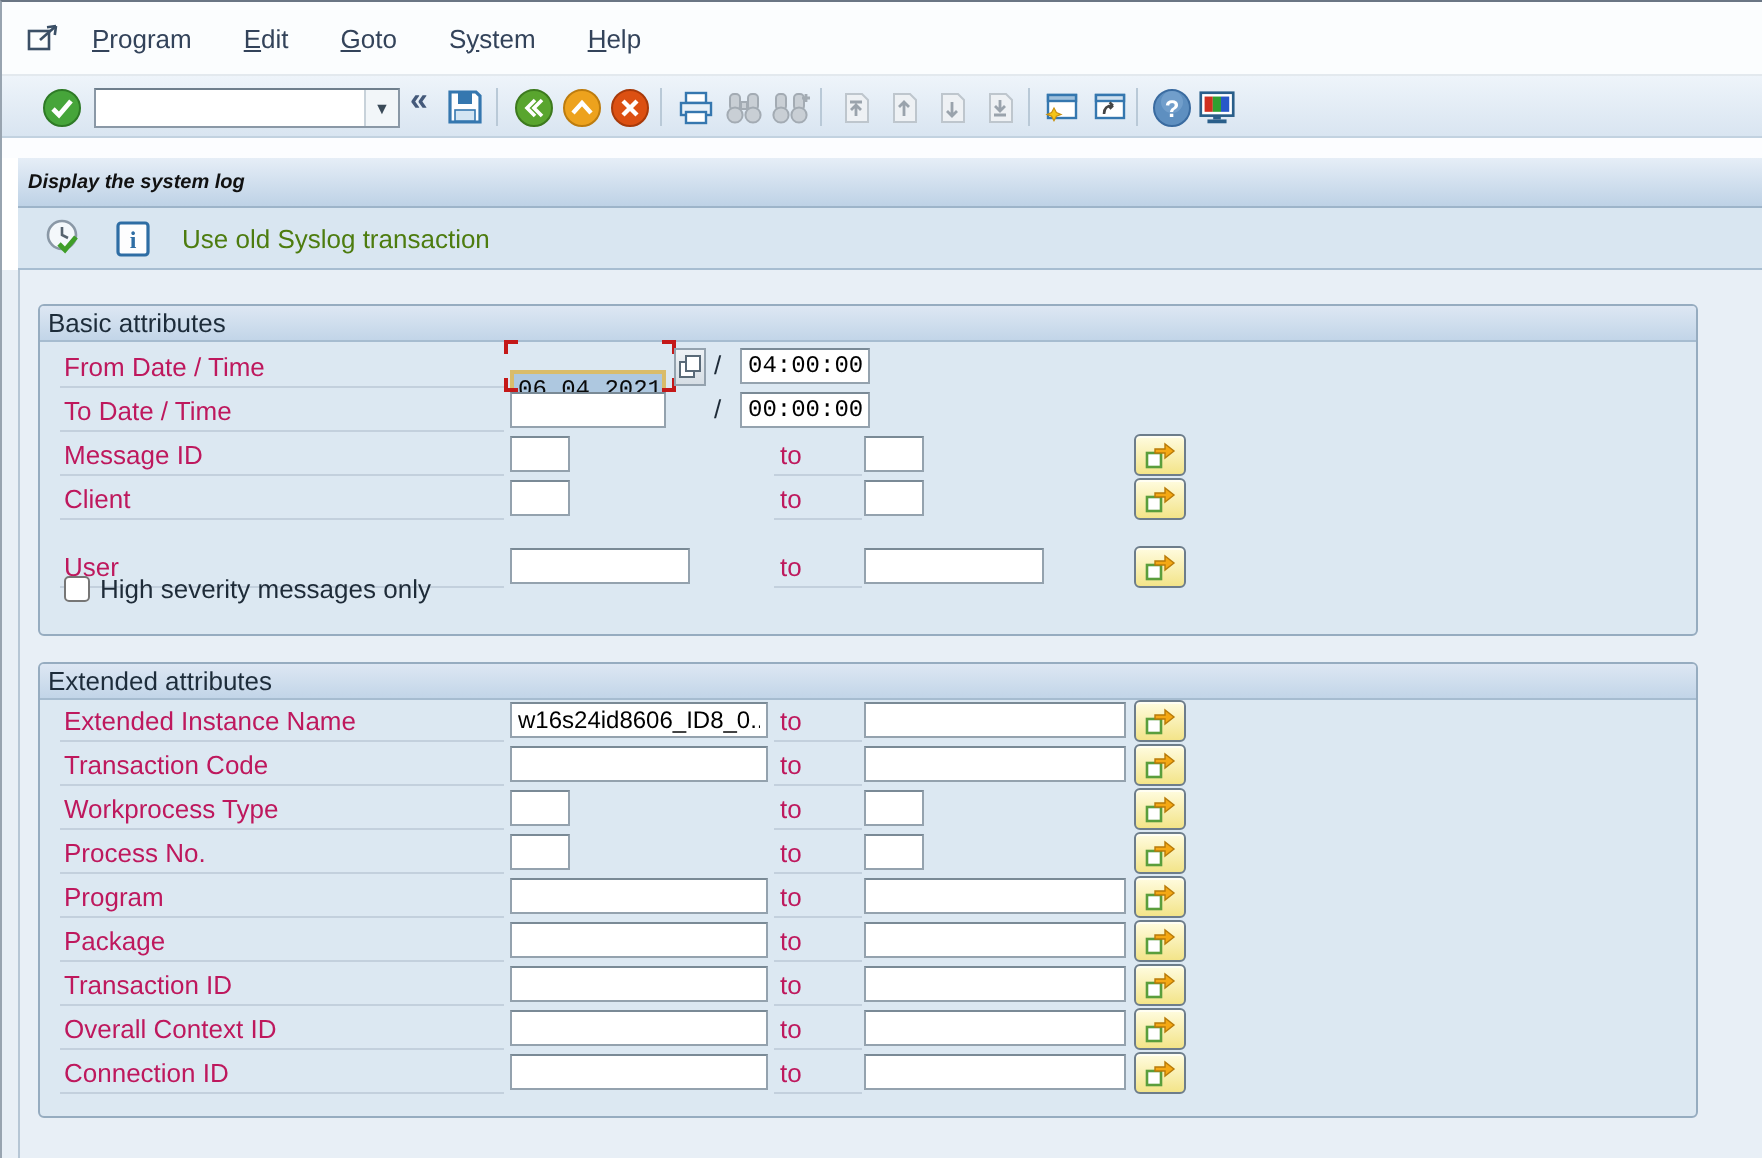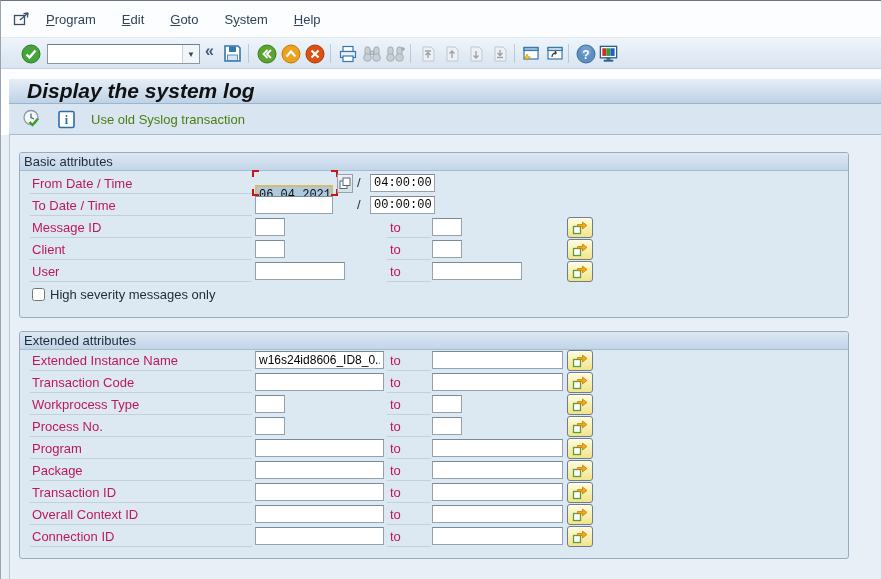--- a/index.html
+++ b/index.html
@@ -25,21 +25,21 @@
     border:1px solid #8a98a6;border-top-color:#6e7e8c;display:flex;}
   .cmd-field input{flex:1;min-width:0;border:none;outline:none;font:12px "Liberation Sans",sans-serif;padding:0 3px;}
   .cmd-drop{width:17px;border:none;border-left:1px solid #c8d2da;background:#f2f6f9;font-size:8px;color:#3a4a58;cursor:default;padding:0;}
   .collapse{position:absolute;left:204px;top:4px;font-size:16px;font-weight:bold;color:#44597a;}
 
   
   .gapstrip{position:absolute;left:0;top:68px;width:881px;height:10px;background:#fcfdff;}
   .titleband{position:absolute;left:8px;top:78px;width:873px;height:25px;
     background:linear-gradient(#e6eef7,#bed2e6);border-bottom:1px solid #9db4c9;
     display:flex;align-items:center;}
-  .titleband .ttl{margin-left:18px;font-size:21px;font-weight:bold;font-style:italic;color:#111;}
+  .titleband .ttl{margin-left:5px;font-size:10px;font-weight:bold;font-style:italic;color:#111;}
 
   
   .apptoolbar{position:absolute;left:8px;top:103px;width:873px;height:31px;background:#d9e6f1;
     border-bottom:1px solid #a7bdd1;display:flex;align-items:center;}
   .at-btn{margin-left:12px;width:22px;height:22px;border:none;background:transparent;padding:0;
     display:flex;align-items:center;justify-content:center;cursor:default;}
   .at-text-btn{margin-left:10px;border:none;background:transparent;font:13px "Liberation Sans",sans-serif;
     color:#4d7c0f;cursor:default;padding:2px 4px;}
 
   
@@ -318,21 +318,21 @@
     <span class="plabel to-word">to</span>
     <span class="u u-to"></span>
     <input class="field rr-to" type="text" value="" style="">
     <button class="multi-btn">
       <svg width="16" height="15" viewBox="0 0 16 15">
         <rect x="1.5" y="6.5" width="7" height="7" fill="#fff" stroke="#5a9e3c" stroke-width="1.3"></rect>
         <path d="M5.5 4.5 h5 V2 L15 5.5 L10.5 9 V6.5 h-5 z" fill="#f5a814" stroke="#b87a08" stroke-width="0.7"></path>
       </svg>
     </button>
   </div>
-          <div class="range-row size-medium" style="top: 108px;">
+          <div class="range-row size-medium" style="top: 120px;">
     <span class="plabel rr-label">User</span>
     <span class="u u-label"></span>
     <input class="field rr-from" type="text" value="" style="">
     <span class="plabel to-word">to</span>
     <span class="u u-to"></span>
     <input class="field rr-to" type="text" value="" style="">
     <button class="multi-btn">
       <svg width="16" height="15" viewBox="0 0 16 15">
         <rect x="1.5" y="6.5" width="7" height="7" fill="#fff" stroke="#5a9e3c" stroke-width="1.3"></rect>
         <path d="M5.5 4.5 h5 V2 L15 5.5 L10.5 9 V6.5 h-5 z" fill="#f5a814" stroke="#b87a08" stroke-width="0.7"></path>

